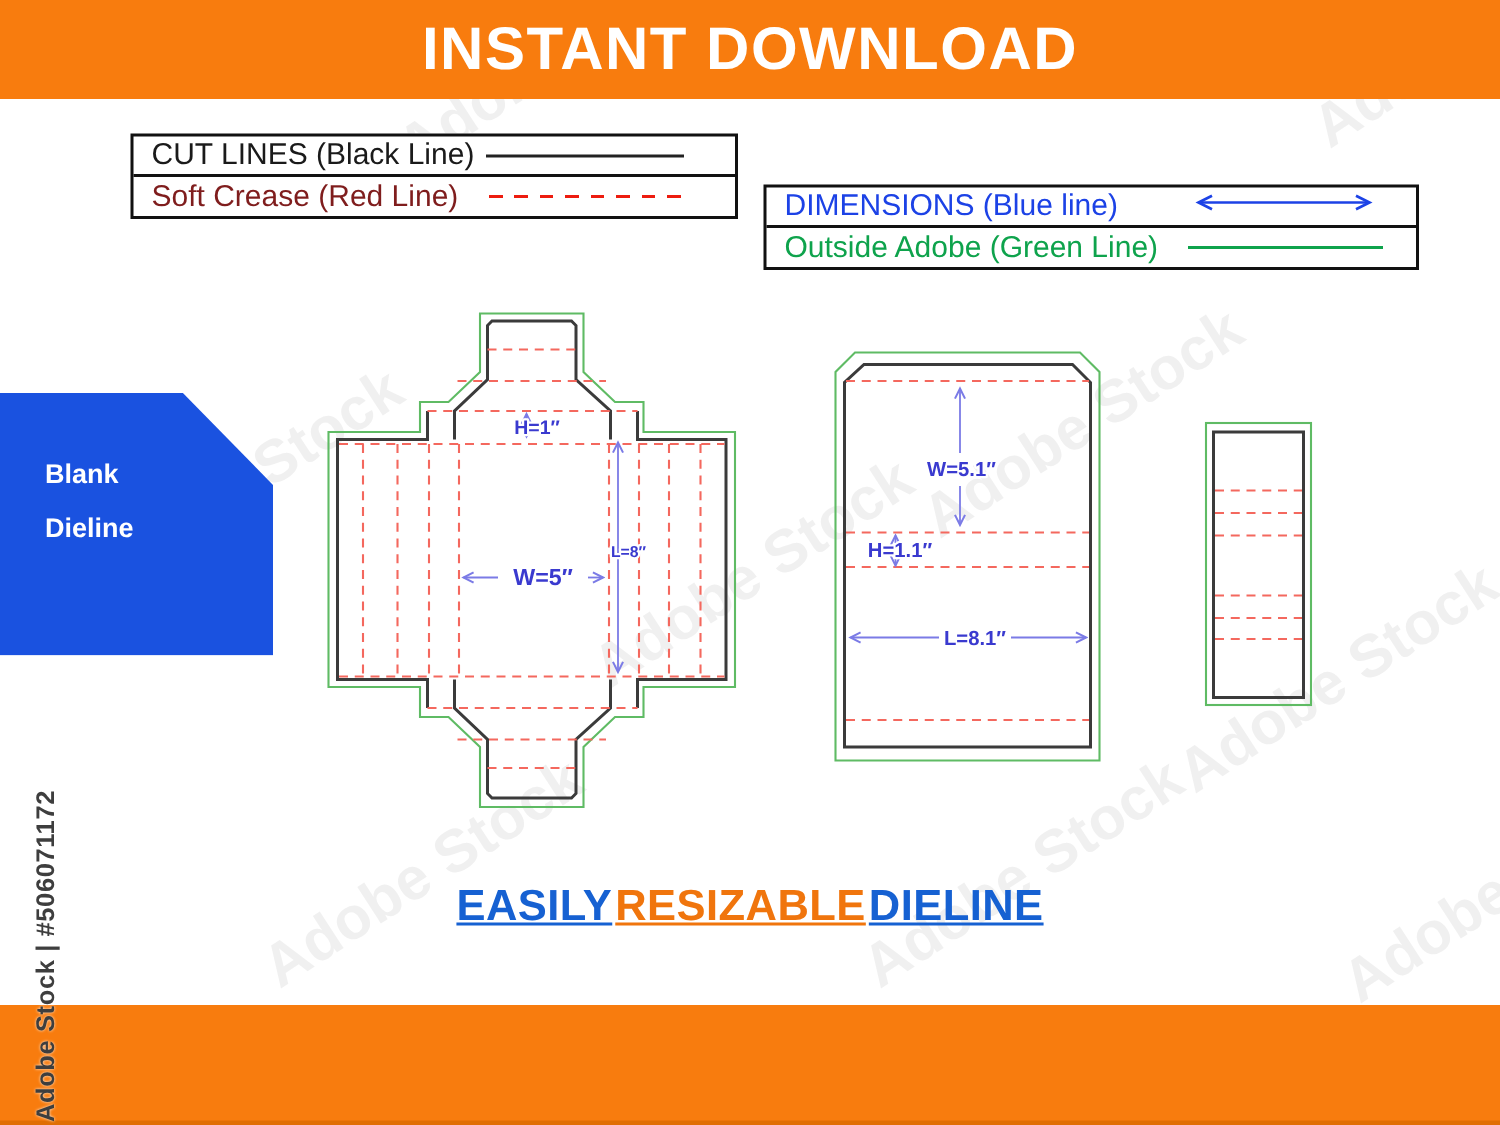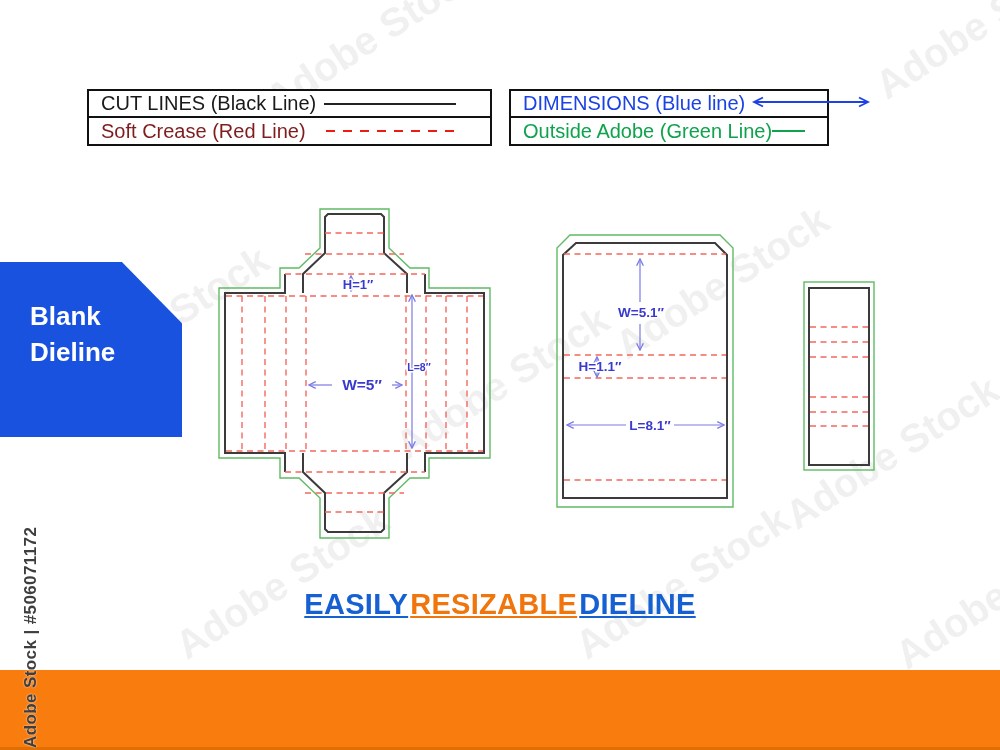--- a/index.html
+++ b/index.html
@@ -7,38 +7,38 @@
          font-family:"Liberation Sans",sans-serif;}
   
   .bar{position:absolute;left:0;width:1000px;background:#F87C0E;}
   .bar.header{top:0;height:66px;display:flex;align-items:center;justify-content:center;}
   .bar.footer{top:670px;height:80px;}
   .bar.footer::after{content:"";position:absolute;left:0;bottom:0;width:100%;height:3px;background:#E06E03;}
   .header-title{color:#fff;font-size:40px;font-weight:bold;letter-spacing:1px;}
   
   .legend{position:absolute;top:89px;height:57px;border:2px solid #111;box-sizing:border-box;background:#fff;}
   .legend.left{left:87px;width:405px;}
-  .legend.right{left:509px;width:320px;}
+  .legend.right{left:509px;width:437px;margin-top:34px;}
   .legend-row{height:26px;display:flex;align-items:center;justify-content:space-between;
               padding:0 14px 0 12px;box-sizing:border-box;}
   .legend-row.first{border-bottom:2px solid #111;height:27px;}
   .legend-label{font-size:20px;white-space:nowrap;}
   .t-black{color:#1a1a1a;}
   .t-red{color:#7f1d1d;}
   .t-blue{color:#1C42E6;}
   .t-green{color:#0EA34C;}
   .sample-solid-black{width:132px;height:2px;background:#222;margin-right:20px;}
   .sample-dashed-red{width:130px;height:2px;margin-right:20px;
       background:repeating-linear-gradient(90deg,#ED1C0F 0 9px,transparent 9px 17px);}
   .sample-green-line{width:130px;height:2px;background:#0EA34C;margin-right:8px;}
   .sample-arrow{margin-right:8px;}
   
   .badge{position:absolute;left:0;top:262px;width:182px;height:175px;background:#1A52E0;
          clip-path:polygon(0 0,67% 0,100% 35%,100% 100%,0 100%);
-         color:#fff;font-weight:bold;font-size:26px;line-height:36px;
+         color:#fff;font-weight:bold;font-size:18px;line-height:36px;
          padding:36px 0 0 30px;box-sizing:border-box;}
   
   .dielines{position:absolute;left:0;top:0;width:1000px;height:750px;}
   .cut{fill:none;stroke:#3B3B3B;stroke-width:2;}
   .bleed{fill:none;stroke:#5FBB64;stroke-width:1.4;}
   .crease{fill:none;stroke:#F4685E;stroke-width:1.4;stroke-dasharray:6 4.5;}
   .dimline{fill:none;stroke:#7B7BE6;stroke-width:1.2;}
   .dim{fill:#3A3ACF;font-weight:bold;font-family:"Liberation Sans",sans-serif;
        paint-order:stroke;stroke:#ffffff;stroke-width:3px;stroke-linejoin:round;text-anchor:middle;}
   
@@ -62,20 +62,23 @@
   <div class="wm" style="left:250px;top:14px;">Adobe Stock</div>
   <div class="wm" style="left:860px;top:0px;">Adobe Stock</div>
   <div class="wm" style="left:40px;top:300px;">Adobe Stock</div>
   <div class="wm" style="left:380px;top:360px;">Adobe Stock</div>
   <div class="wm" style="left:600px;top:260px;">Adobe Stock</div>
   <div class="wm" style="left:770px;top:430px;">Adobe Stock</div>
   <div class="wm" style="left:160px;top:560px;">Adobe Stock</div>
   <div class="wm" style="left:560px;top:560px;">Adobe Stock</div>
   <div class="wm" style="left:880px;top:570px;">Adobe Stock</div>
 
+  <div class="bar header">
+    <div class="header-title">INSTANT DOWNLOAD</div>
+  </div>
 
   <div class="legend left">
     <div class="legend-row first">
       <span class="legend-label t-black">CUT LINES (Black Line)</span>
       <span class="sample-solid-black"></span>
     </div>
     <div class="legend-row">
       <span class="legend-label t-red">Soft Crease (Red Line)</span>
       <span class="sample-dashed-red"></span>
     </div>

